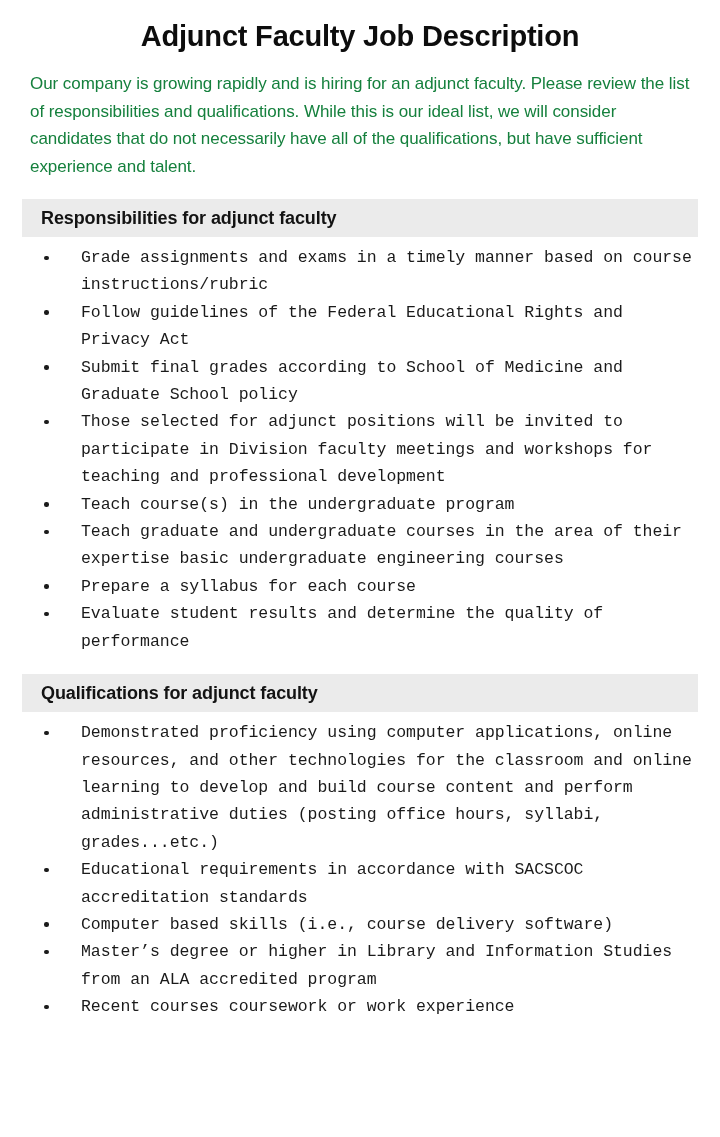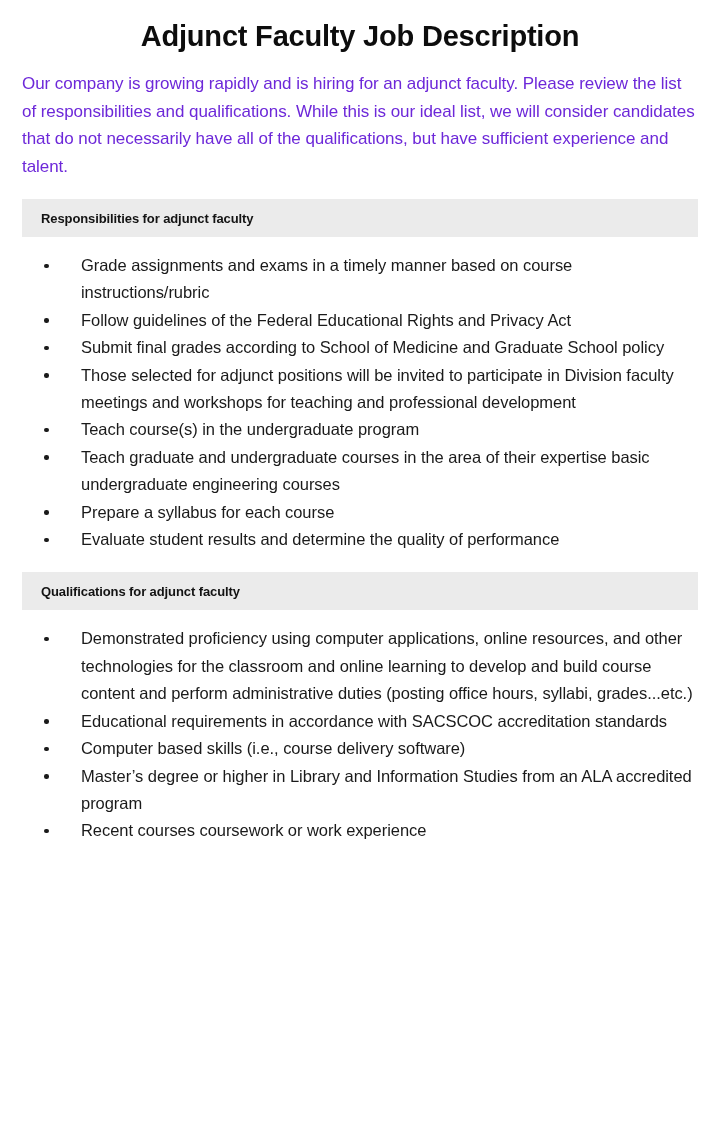--- a/index.html
+++ b/index.html
@@ -26,47 +26,48 @@
     margin: 12px;
     padding: 4px 0 0 0;
     font-size: 29px;
     line-height: 40px;
     font-weight: bold;
     letter-spacing: -0.2px;
     text-align: center;
     color: #0d0d0d;
   }
   .intro {
-    margin: 14px 0 0 0;
+    margin: 14px 0 0 8px;
     font-size: 17px;
     line-height: 27.5px;
-    color: #6d28d9;
+    color: #15803d;
     letter-spacing: -0.05px;
   }
   .section {
     margin-top: 19px;
   }
   .section-header {
     background: #ebebeb;
     height: 38px;
     display: flex;
     align-items: center;
     padding: 0 19px;
     box-sizing: border-box;
   }
   .section-header-text {
-    font-size: 13px;
+    font-size: 18px;
     font-weight: bold;
     color: #131313;
     letter-spacing: -0.1px;
   }
   ul.bullets {
     list-style: none;
-    margin: 15px 0 0 0;
+    margin: 7px 0 0 0;
     padding: 0;
+    font-family: Liberation Mono, monospace;
   }
   ul.bullets li {
     position: relative;
     padding-left: 37px;
     margin: 0 0 0 22px;
     font-size: 16.5px;
     line-height: 27.4px;
     color: #1a1a1a;
     letter-spacing: -0.05px;
   }

